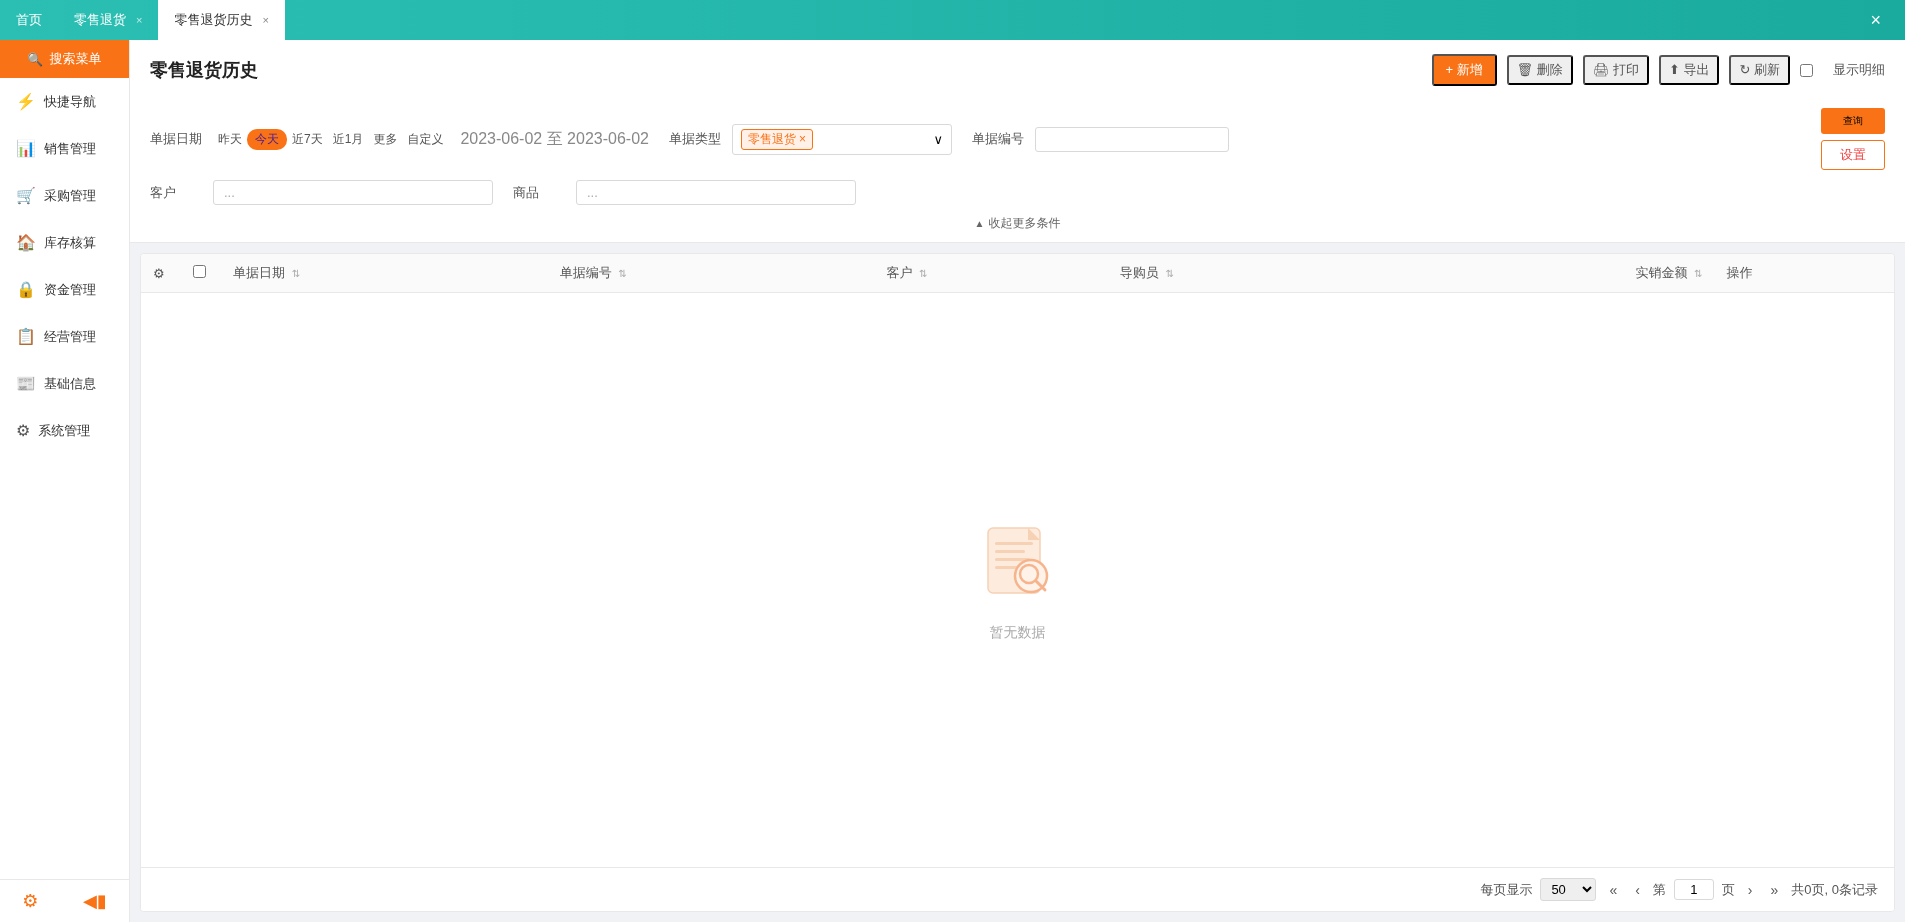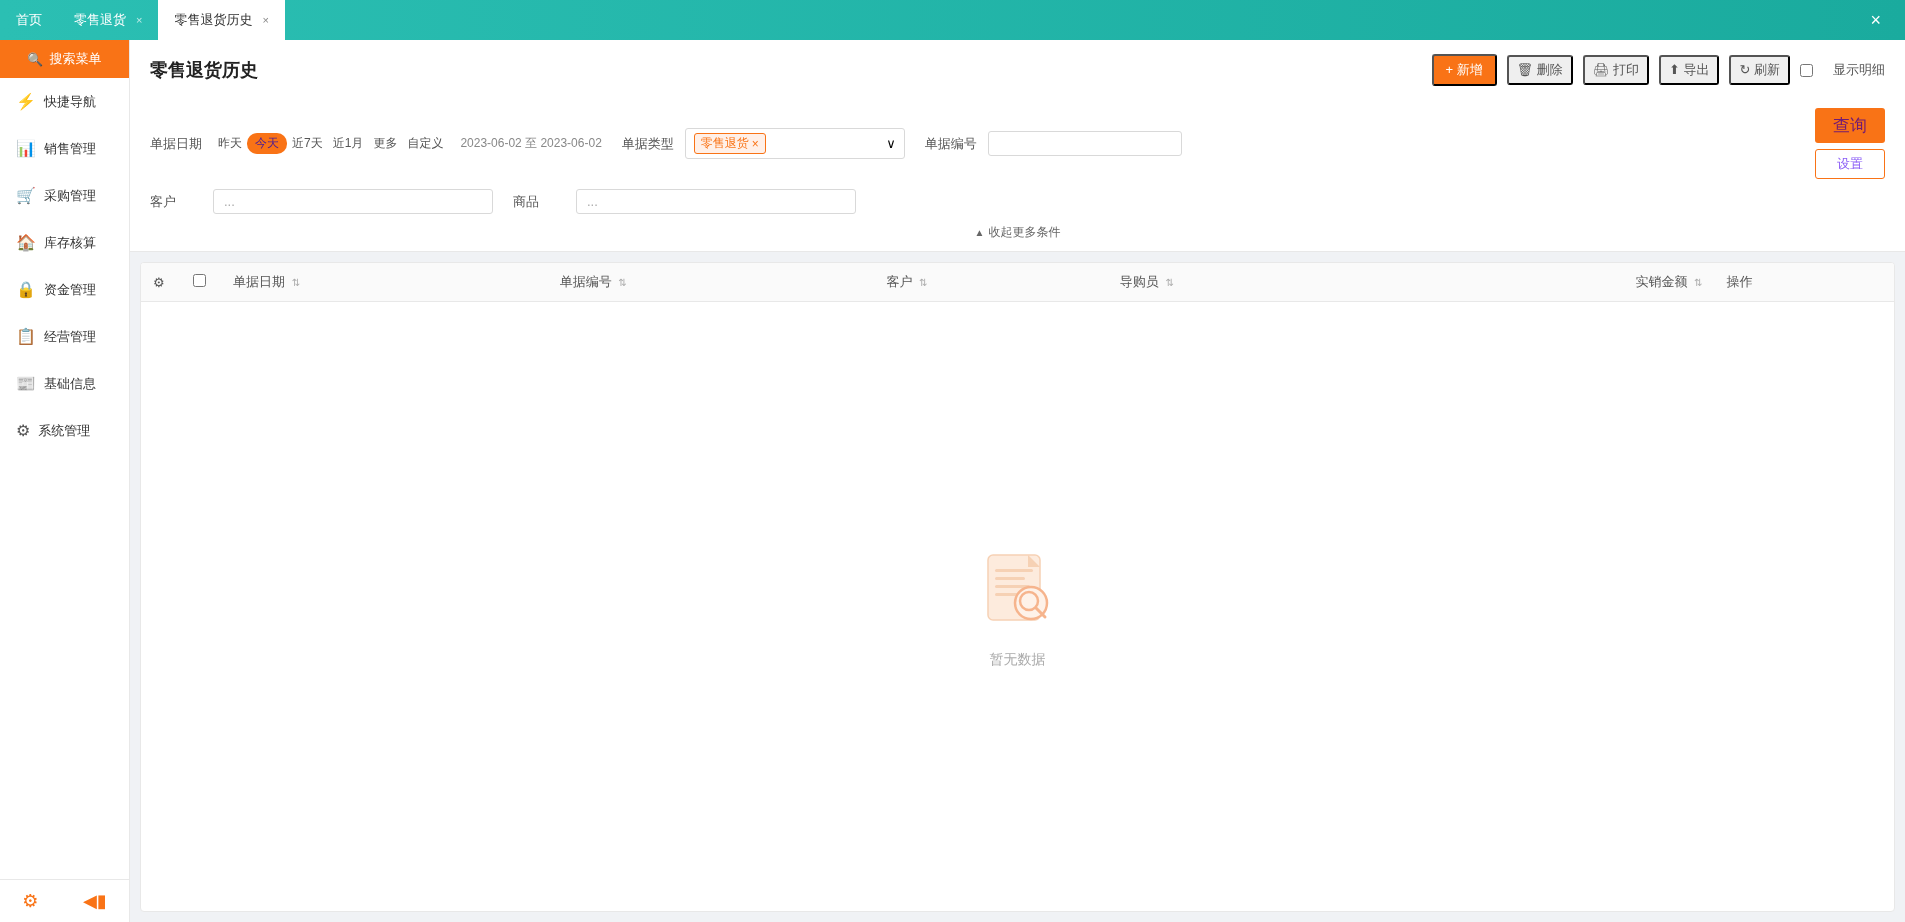--- a/index.html
+++ b/index.html
@@ -209,21 +209,21 @@
       padding: 2px 5px;
       border-radius: 3px;
     }
     .date-option.active {
       background: #f97316;
       color: #4c1d95;
       border-radius: 10px;
       padding: 2px 8px;
     }
     .date-range {
-      font-size: 12px;
+      font-size: 16px;
       color: #888;
       margin-left: 4px;
     }
     .filter-input {
       border: 1px solid #d9d9d9;
       border-radius: 3px;
       padding: 4px 8px;
       font-size: 13px;
       color: #333;
       min-width: 160px;
@@ -475,22 +475,22 @@
               <span>∨</span>
             </div>
           </div>
 
           <div class="filter-item">
             <span class="filter-label">单据编号</span>
             <input class="filter-input" type="text" placeholder="" style="">
           </div>
 
           <div style="margin-left: auto; display: flex; flex-direction: column; gap: 6px;">
-            <button style="background:#f97316;color:#701a75;border:none;border-radius:3px;padding:6px 18px;font-size:17px;cursor:pointer;">查询</button>
-            <button style="background:#fff;color:#8b5cf6;border:1px solid #f97316;border-radius:3px;padding:5px 18px;font-size:13px;cursor:pointer;">设置</button>
+            <button style="background:#f97316;color:#000000;border:none;border-radius:3px;padding:6px 18px;font-size:10px;cursor:pointer;">查询</button>
+            <button style="background:#fff;color:#ef4444;border:1px solid #f97316;border-radius:3px;padding:5px 18px;font-size:13px;cursor:pointer;">设置</button>
           </div>
         </div>
 
         <div class="filter-row">
 
           <div class="filter-item">
             <span class="filter-label">客户</span>
             <div style="border:1px solid #d9d9d9;border-radius:3px;padding:4px 10px;min-width:280px;display:flex;align-items:center;cursor:pointer;">
               <span class="filter-ellipsis">...</span>
             </div>
@@ -566,16 +566,33 @@
               <circle cx="56" cy="56" r="9" fill="none" stroke="#f5a87a" stroke-width="2.5"></circle>
               <line x1="63" y1="63" x2="72" y2="72" stroke="#f5a87a" stroke-width="3" stroke-linecap="round"></line>
 
               <path d="M55 10 L67 22 L55 22 Z" fill="#f5c9a8"></path>
             </svg>
           </div>
           <span class="empty-text">暂无数据</span>
         </div>
       </div>
 
+      <div class="pagination-bar">
+        <span>每页显示</span>
+        <select class="pagination-select">
+          <option value="10">10</option>
+          <option value="20">20</option>
+          <option value="50" selected="">50</option>
+          <option value="100">100</option>
+        </select>
+        <span class="page-btn">«</span>
+        <span class="page-btn">‹</span>
+        <span>第</span>
+        <input class="page-input" type="text" value="1" style="">
+        <span>页</span>
+        <span class="page-btn">›</span>
+        <span class="page-btn">»</span>
+        <span>共0页, 0条记录</span>
+      </div>
     </div>
 
   </div>
 </div>
 
 </body></html>

